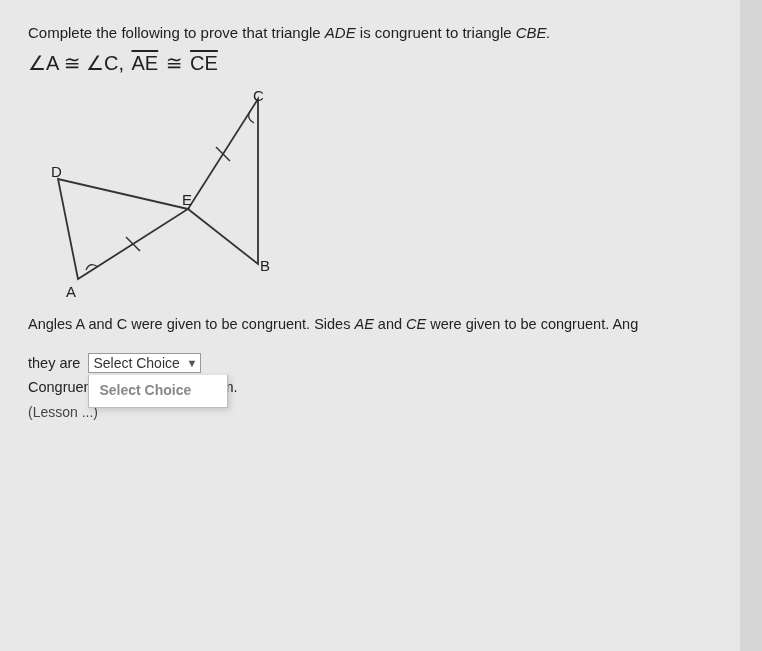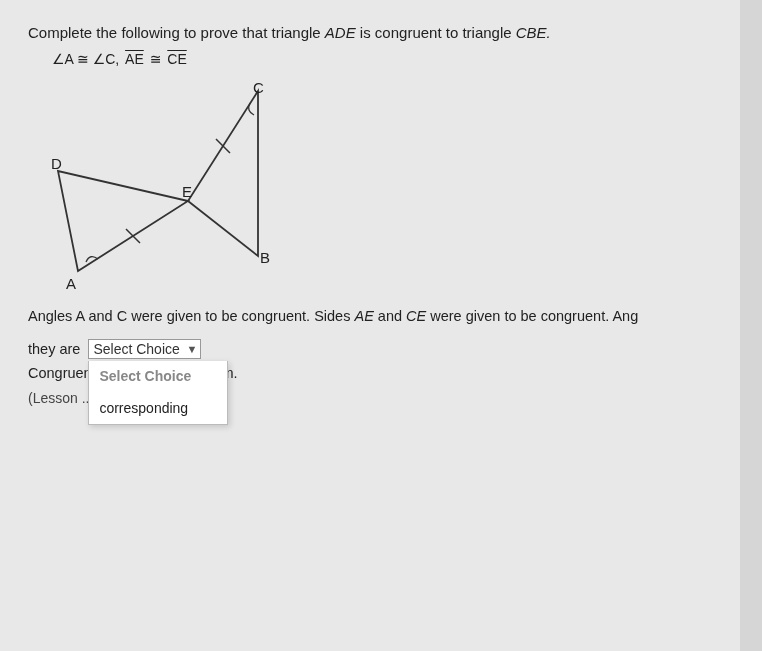--- a/index.html
+++ b/index.html
@@ -23,27 +23,26 @@
     .title-text {
       font-size: 15px;
       color: #222;
       margin-bottom: 8px;
       line-height: 1.4;
     }
     .title-text em, .given-text em {
       font-style: italic;
     }
     .given-line {
-      font-size: 14px;
+      font-size: 20px;
       color: #222;
       margin-bottom: 14px;
       display: flex;
       align-items: center;
       gap: 2px;
-      margin-left: 24px;
     }
     .overline {
       text-decoration: overline;
     }
     .diagram-area {
       position: relative;
       width: 300px;
       height: 210px;
       margin-bottom: 14px;
       margin-left: 20px;
@@ -154,33 +153,32 @@
       <text x="134" y="116" font-size="15" font-family="Arial" fill="#222">E</text>
       <text x="212" y="182" font-size="15" font-family="Arial" fill="#222">B</text>
       <text x="18" y="208" font-size="15" font-family="Arial" fill="#222">A</text>
     </svg>
   </div>
 
   <div class="paragraph-area">
     <div class="para-row">
       <span>Angles A and C were given to be congruent. Sides <em>AE</em> and <em>CE</em> were given to be congruent. Ang</span>
     </div>
-    <div class="para-row" style="align-items:flex-end; margin-top:11px;">
+    <div class="para-row" style="align-items:flex-end; margin-top:17px;">
       <span>they are&nbsp;</span>
       <div class="dropdown-wrapper">
         <select class="dropdown-select">
           <option>Select Choice</option>
           <option>corresponding</option>
           <option>vertical</option>
         </select>
         <span class="dropdown-arrow">▼</span>
         
         <div class="dropdown-open">
           <div class="dropdown-option placeholder">Select Choice</div>
-          <div class="dropdown-option">corresponding</div>
         </div>
       </div>
     </div>
     <div style="margin-top:1px;">
       <span>Congruence Postulate/Theorem.</span>
     </div>
     <div class="lesson-line" style="margin-top:4px;">
       <span>(Lesson ...)</span>
     </div>
   </div>

